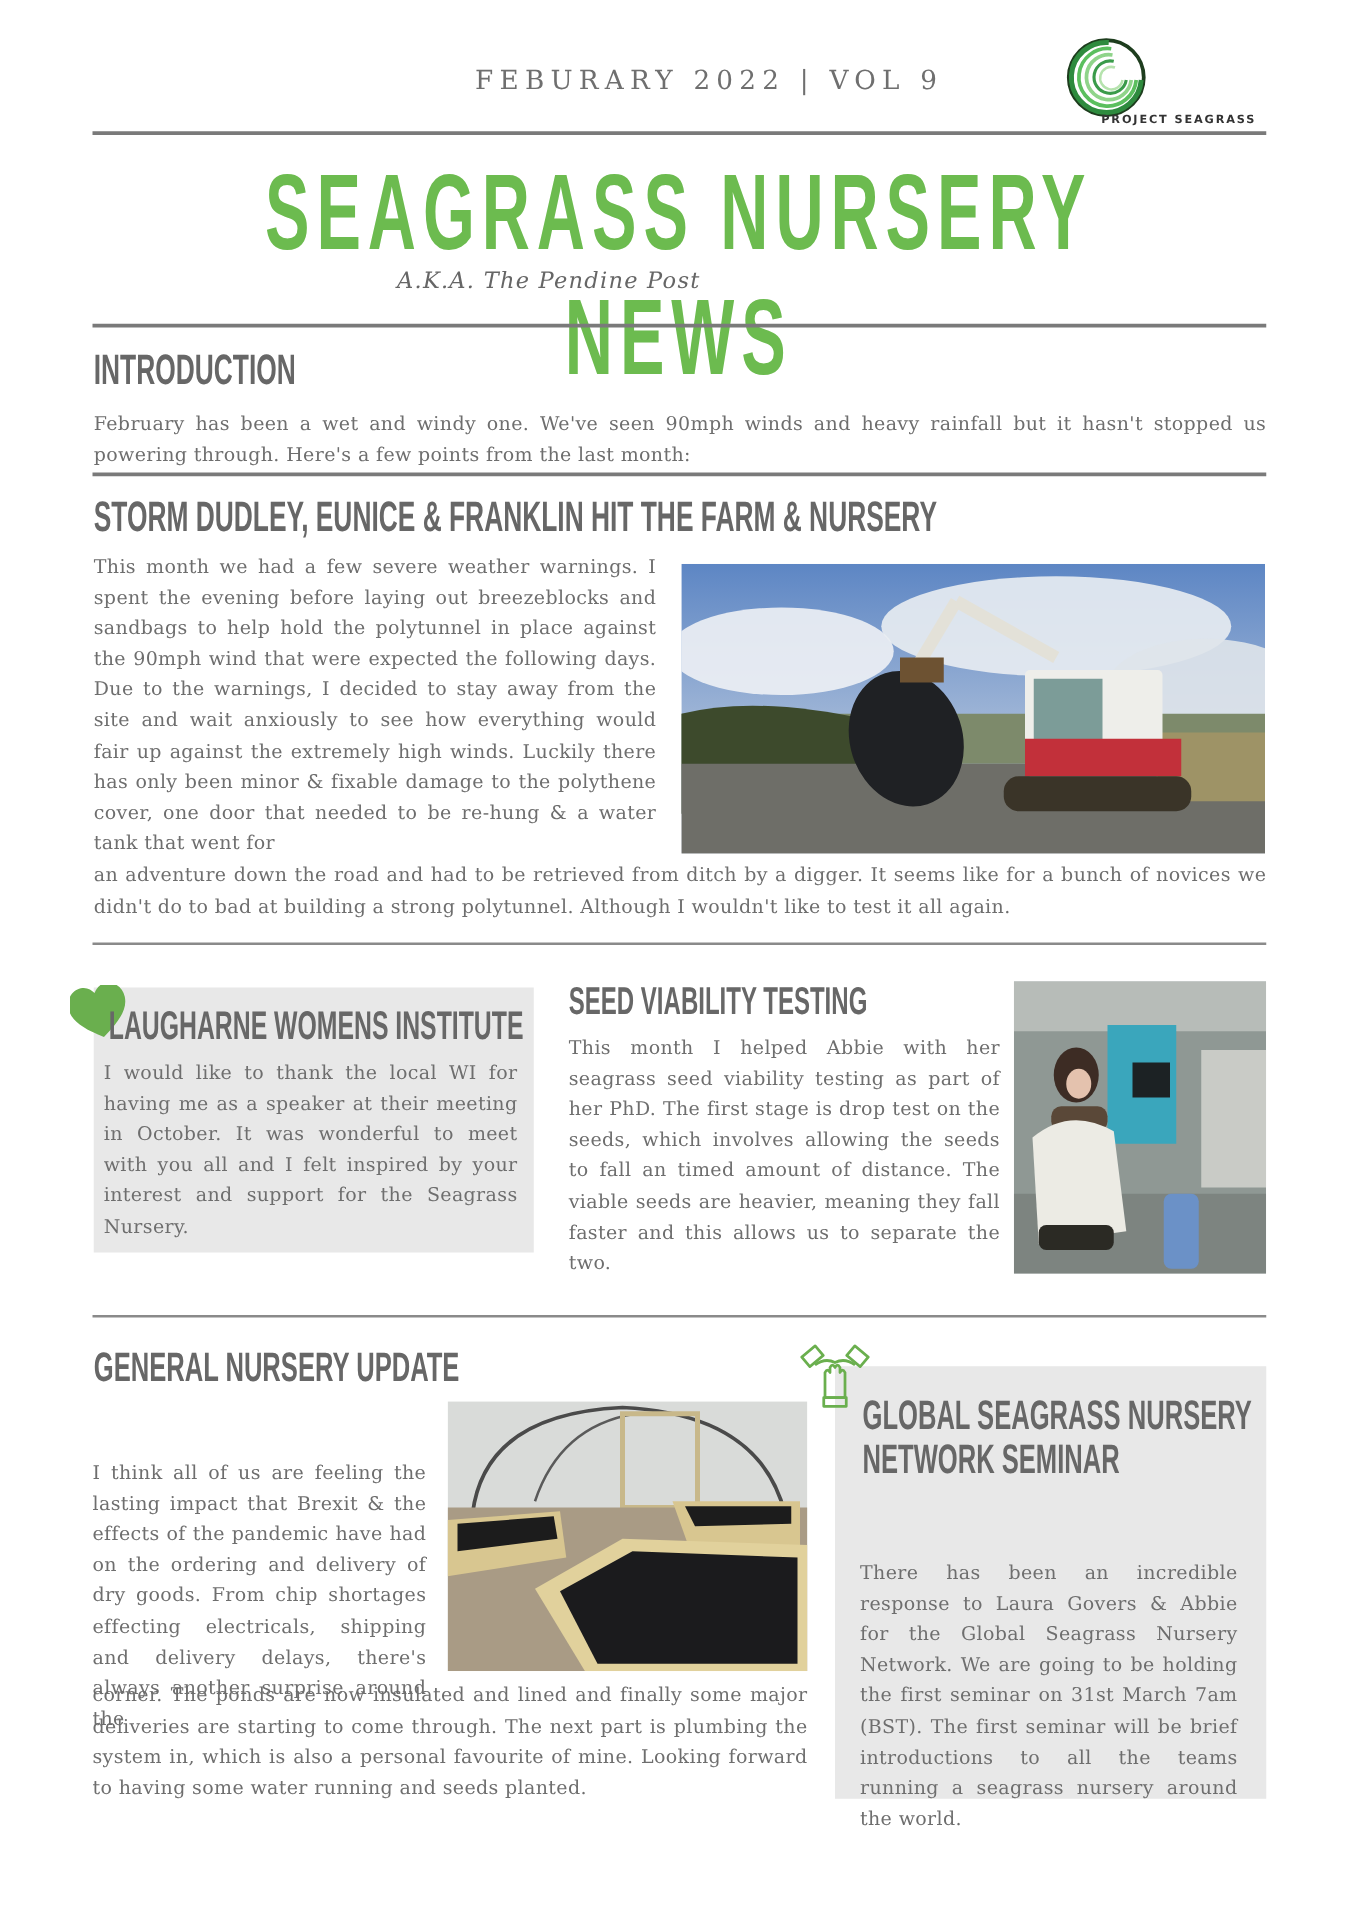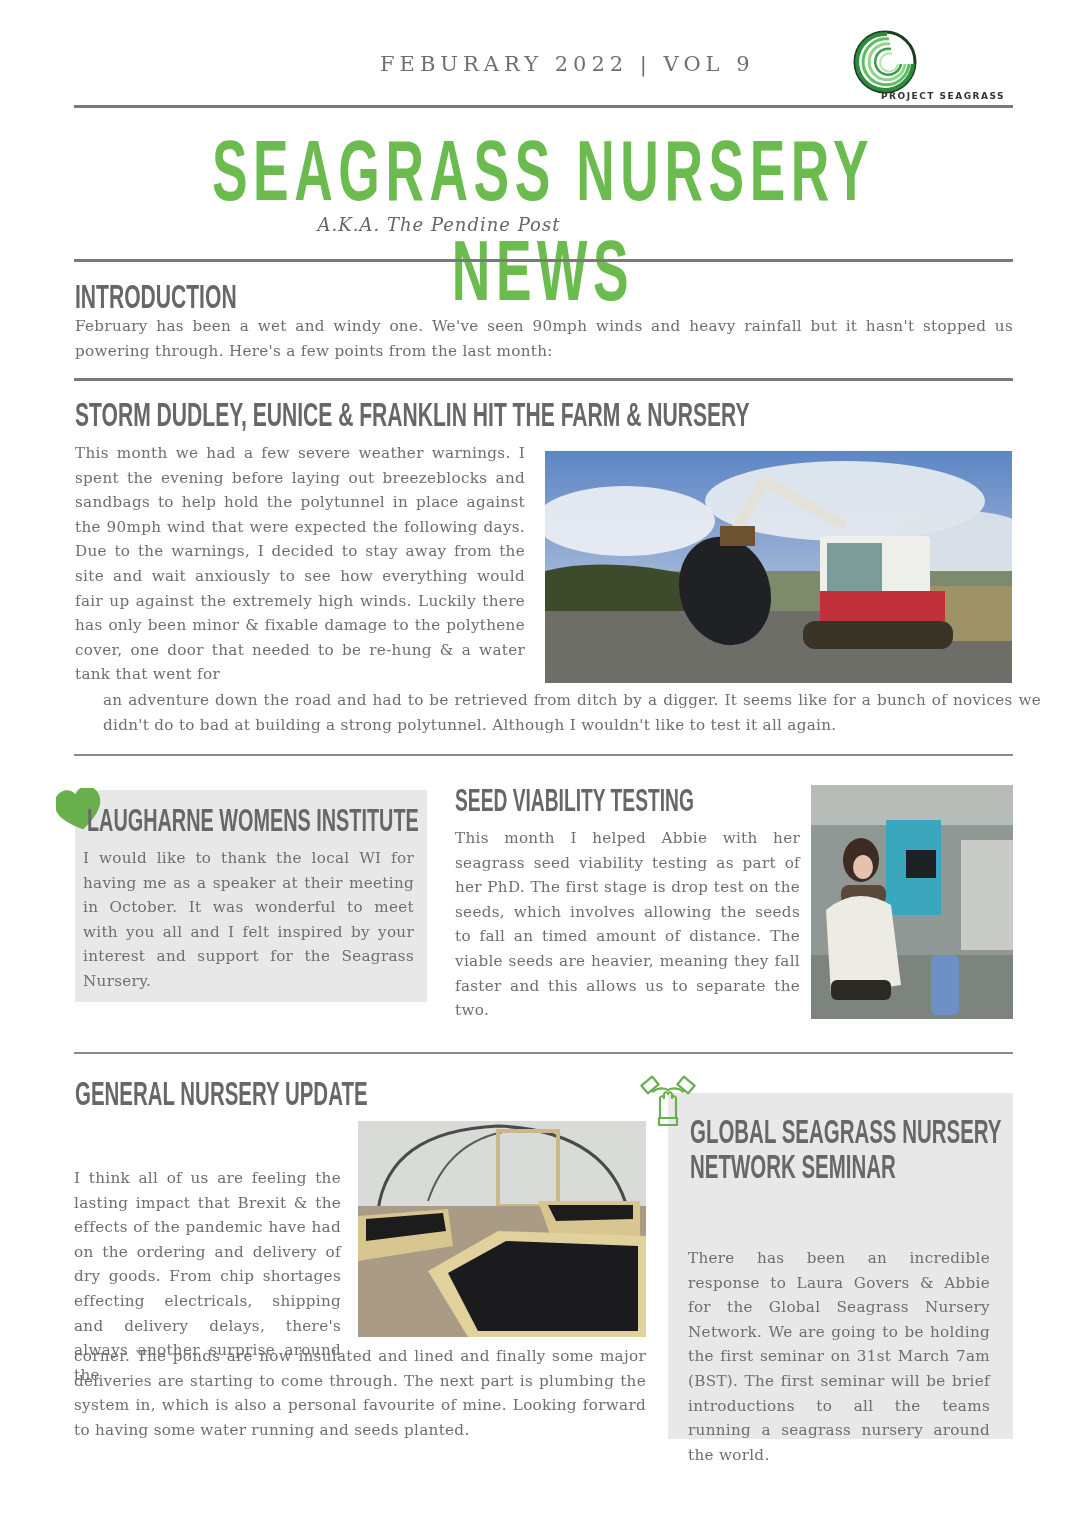--- a/index.html
+++ b/index.html
@@ -49,21 +49,21 @@
 </div>
 
 <div class="rule" style="top:105px;"></div>
 
 <div class="abs masthead">SEAGRASS NURSERY NEWS</div>
 <div class="abs tagline">A.K.A. The Pendine Post</div>
 
 <div class="rule" style="top:259px;"></div>
 
 <div class="abs h" style="left:75px; top:276px; font-size:34px; line-height:40px;">INTRODUCTION</div>
-<div class="abs p" style="left:75px; top:314px; width:938px;">February has been a wet and windy one. We've seen 90mph winds and heavy rainfall but it hasn't stopped us powering through. Here's a few points from the last month:</div>
+<div class="abs p" style="left:75px; top:327px; width:938px;">February has been a wet and windy one. We've seen 90mph winds and heavy rainfall but it hasn't stopped us powering through. Here's a few points from the last month:</div>
 
 <div class="rule" style="top:378px;"></div>
 
 <div class="abs h" style="left:75px; top:394px; font-size:34px; line-height:40px;">STORM DUDLEY, EUNICE &amp; FRANKLIN HIT THE FARM &amp; NURSERY</div>
 <div class="abs p" style="left:75px; top:441px; width:450px;">This month we had a few severe weather warnings. I spent the evening before laying out breezeblocks and sandbags to help hold the polytunnel in place against the 90mph wind that were expected the following days. Due to the warnings, I decided to stay away from the site and wait anxiously to see how everything would fair up against the extremely high winds. Luckily there has only been minor &amp; fixable damage to the polythene cover, one door that needed to be re-hung &amp; a water tank that went for</div>
 
 <div class="photo" style="left:545px; top:451px; width:467px; height:232px;">
   <svg width="467" height="232" viewBox="0 0 467 232">
     <defs>
       <linearGradient id="sky" x1="0" y1="0" x2="0" y2="1">
@@ -83,21 +83,21 @@
     <line x1="190" y1="80" x2="220" y2="30" stroke="#e3e1d8" stroke-width="10"></line>
     <line x1="220" y1="30" x2="300" y2="75" stroke="#e3e1d8" stroke-width="10"></line>
     <rect x="175" y="75" width="35" height="20" fill="#6d5232"></rect>
     <rect x="275" y="85" width="110" height="85" rx="4" fill="#eeeeea"></rect>
     <rect x="282" y="92" width="55" height="70" fill="#7c9c98"></rect>
     <rect x="275" y="140" width="125" height="30" fill="#c2303a"></rect>
     <rect x="258" y="170" width="150" height="28" rx="12" fill="#3a3428"></rect>
   </svg>
 </div>
 
-<div class="abs p" style="left:75px; top:688px; width:938px;margin-left:28px;">an  adventure down the road and had to be retrieved from ditch by a digger. It seems like for a bunch of novices we didn't do to bad at building a strong polytunnel. Although I wouldn't like to test it all again.</div>
+<div class="abs p" style="left:75px; top:688px; width:938px;">an  adventure down the road and had to be retrieved from ditch by a digger. It seems like for a bunch of novices we didn't do to bad at building a strong polytunnel. Although I wouldn't like to test it all again.</div>
 
 <div class="rule thin" style="top:754px;"></div>
 
 <div class="gray-box" style="left:75px; top:790px; width:352px; height:212px;"></div>
 <svg class="abs" style="left:56px; top:788px;" width="46" height="44" viewBox="0 0 46 44">
   <path d="M23 42 C8 32 0 24 0 14 C0 6 6 0 13 0 C18 0 21 3 23 6 C25 3 28 0 33 0 C40 0 46 6 46 14 C46 24 38 32 23 42 Z" fill="#6aaf4e" transform="rotate(-12 23 22)"></path>
 </svg>
 <div class="abs h" style="left:87px; top:801px; font-size:32px; line-height:38px; width:520px;">LAUGHARNE WOMENS INSTITUTE</div>
 <div class="abs p" style="left:83px; top:846px; width:331px;">I would like to thank the local WI for having me as a speaker at their meeting in October. It was wonderful to meet with you all and I felt inspired by your interest and support for the Seagrass Nursery.</div>
 

